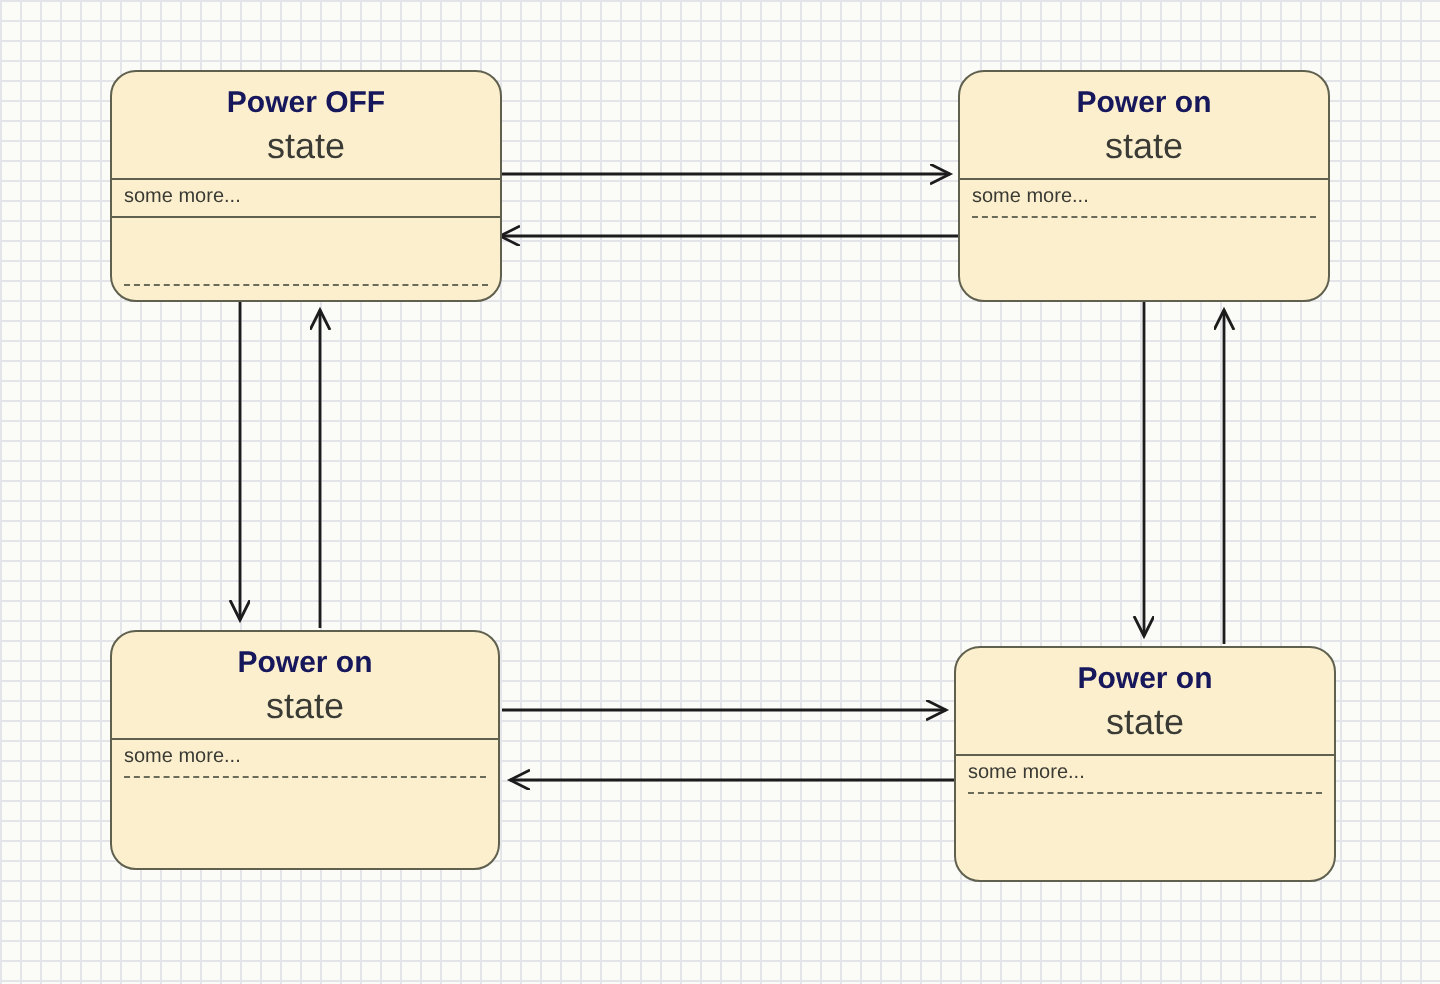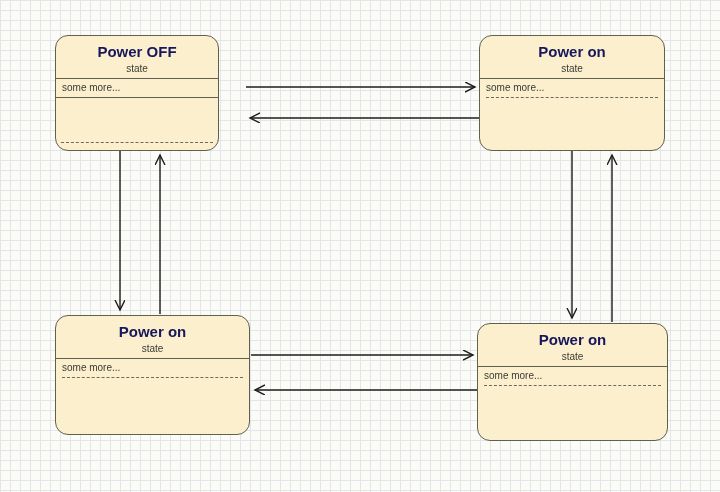--- a/index.html
+++ b/index.html
@@ -40,21 +40,21 @@
     padding-top:6px;
     padding-bottom:3px;
   }
   .state-title{
     font-weight:bold;
     font-size:15px;
     color:#17175c;
     line-height:1.35;
   }
   .state-subtitle{
-    font-size:10px;
+    font-size:18px;
     color:#3b3b35;
     line-height:1.3;
   }
   .divider-solid{
     border-top:1px solid #60604f;
     width:100%;
   }
   .divider-dashed{
     border-top:1px dashed #6b6b5a;
     width:94%;
@@ -91,21 +91,21 @@
     <line x1="120" y1="151" x2="120" y2="310" stroke="#1c1c1c" stroke-width="1.4" marker-end="url(#arrowhead)"></line>
     <line x1="160" y1="314" x2="160" y2="155" stroke="#1c1c1c" stroke-width="1.4" marker-end="url(#arrowhead)"></line>
 
     <line x1="572" y1="151" x2="572" y2="318" stroke="#1c1c1c" stroke-width="1.4" marker-end="url(#arrowhead)"></line>
     <line x1="612" y1="322" x2="612" y2="155" stroke="#1c1c1c" stroke-width="1.4" marker-end="url(#arrowhead)"></line>
 
     <line x1="251" y1="355" x2="473" y2="355" stroke="#1c1c1c" stroke-width="1.4" marker-end="url(#arrowhead)"></line>
     <line x1="477" y1="390" x2="255" y2="390" stroke="#1c1c1c" stroke-width="1.4" marker-end="url(#arrowhead)"></line>
   </svg>
 
-  <div class="state-box" style="left:55px;top:35px;width:164px;height:116px">
+  <div class="state-box" style="left:55px;top:35px;width:196px;height:116px">
     <div class="state-header">
       <div class="state-title">Power OFF</div>
       <div class="state-subtitle">state</div>
     </div>
     <div class="divider-solid"></div>
     <div class="state-more">some more...</div>
     <div class="divider-solid"></div>
     <div class="state-tail"></div>
     <div class="divider-dashed"></div>
     <div class="state-bottom-pad"></div>

